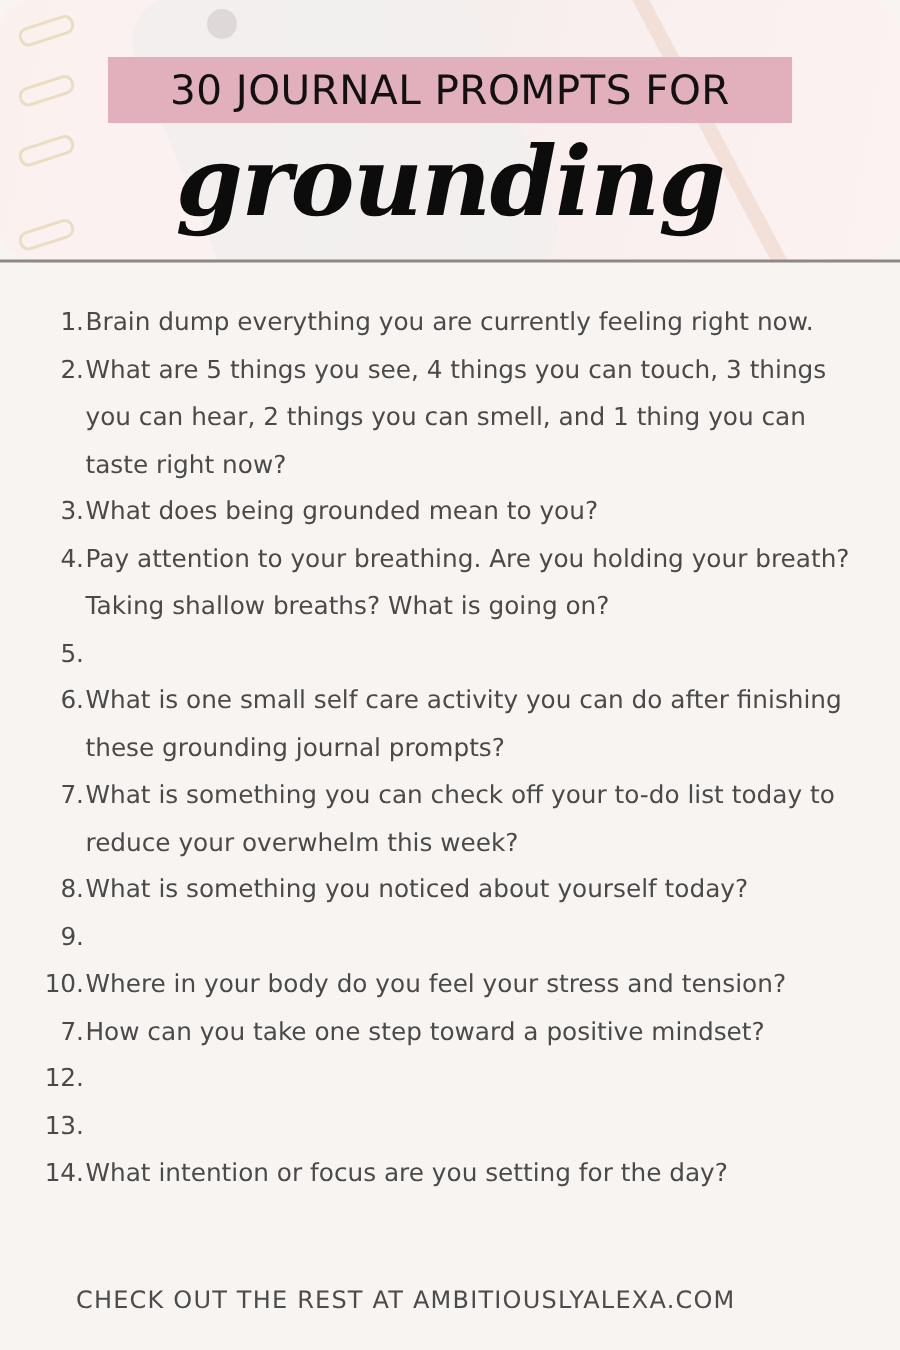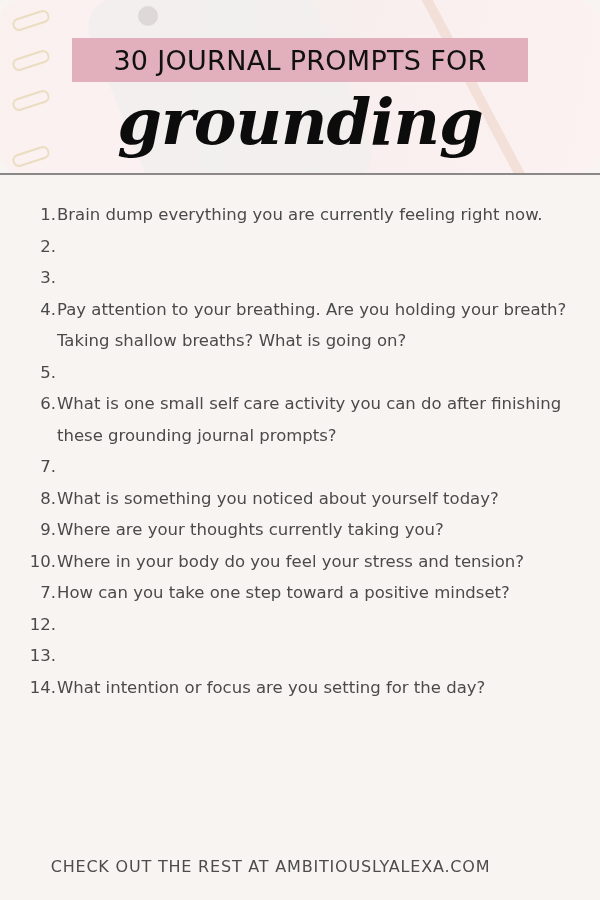--- a/index.html
+++ b/index.html
@@ -96,45 +96,47 @@
 </div>
 <div class="divider"></div>
 
 <ol class="list">
   <li class="item">
       <span class="num">1.</span>
       <span class="txt">Brain dump everything you are currently feeling right now.</span>
     </li>
   <li class="item">
       <span class="num">2.</span>
+      <span class="txt">What are 5 things you see, 4 things you can touch, 3 things you can hear, 2 things you can smell, and 1 thing you can taste right now?</span>
     </li>
   <li class="item">
       <span class="num">3.</span>
+      <span class="txt">What does being grounded mean to you?</span>
     </li>
   <li class="item">
       <span class="num">4.</span>
       <span class="txt">Pay attention to your breathing. Are you holding your breath? Taking shallow breaths? What is going on?</span>
     </li>
   <li class="item">
       <span class="num">5.</span>
     </li>
   <li class="item">
       <span class="num">6.</span>
       <span class="txt">What is one small self care activity you can do after finishing these grounding journal prompts?</span>
     </li>
   <li class="item">
       <span class="num">7.</span>
+      <span class="txt">What is something you can check off your to-do list today to reduce your overwhelm this week?</span>
     </li>
   <li class="item">
       <span class="num">8.</span>
       <span class="txt">What is something you noticed about yourself today?</span>
     </li>
   <li class="item">
       <span class="num">9.</span>
-      <span class="txt">Where are your thoughts currently taking you?</span>
     </li>
   <li class="item">
       <span class="num">10.</span>
       <span class="txt">Where in your body do you feel your stress and tension?</span>
     </li>
   <li class="item">
       <span class="num">7.</span>
       <span class="txt">How can you take one step toward a positive mindset?</span>
     </li>
   <li class="item">

